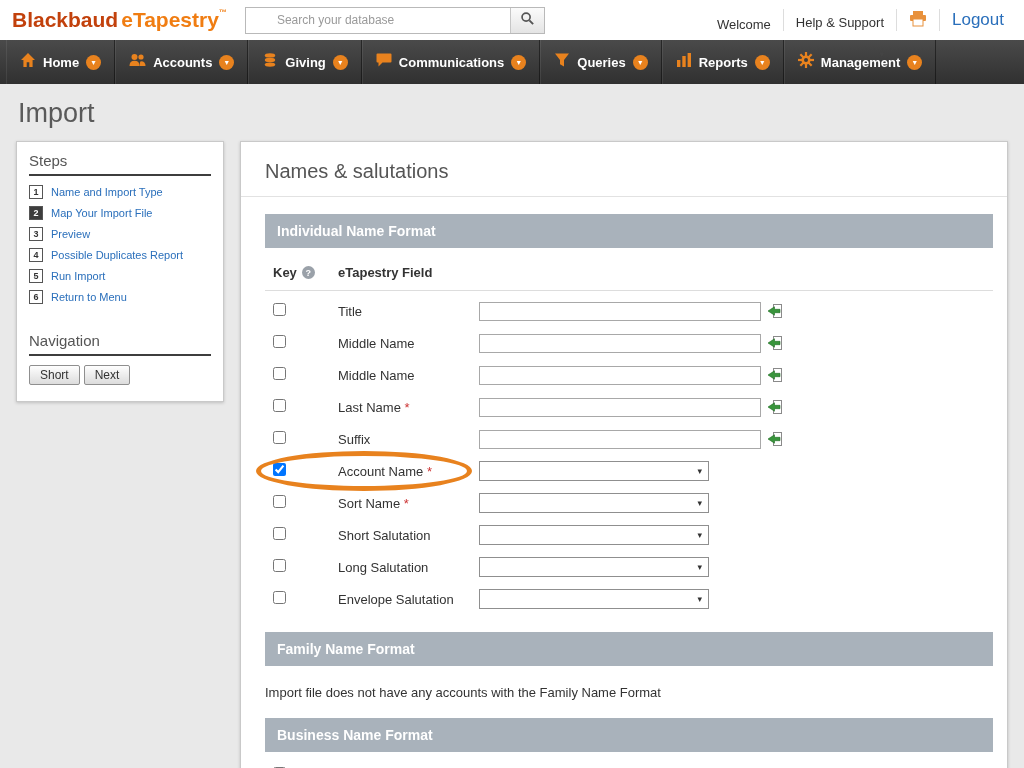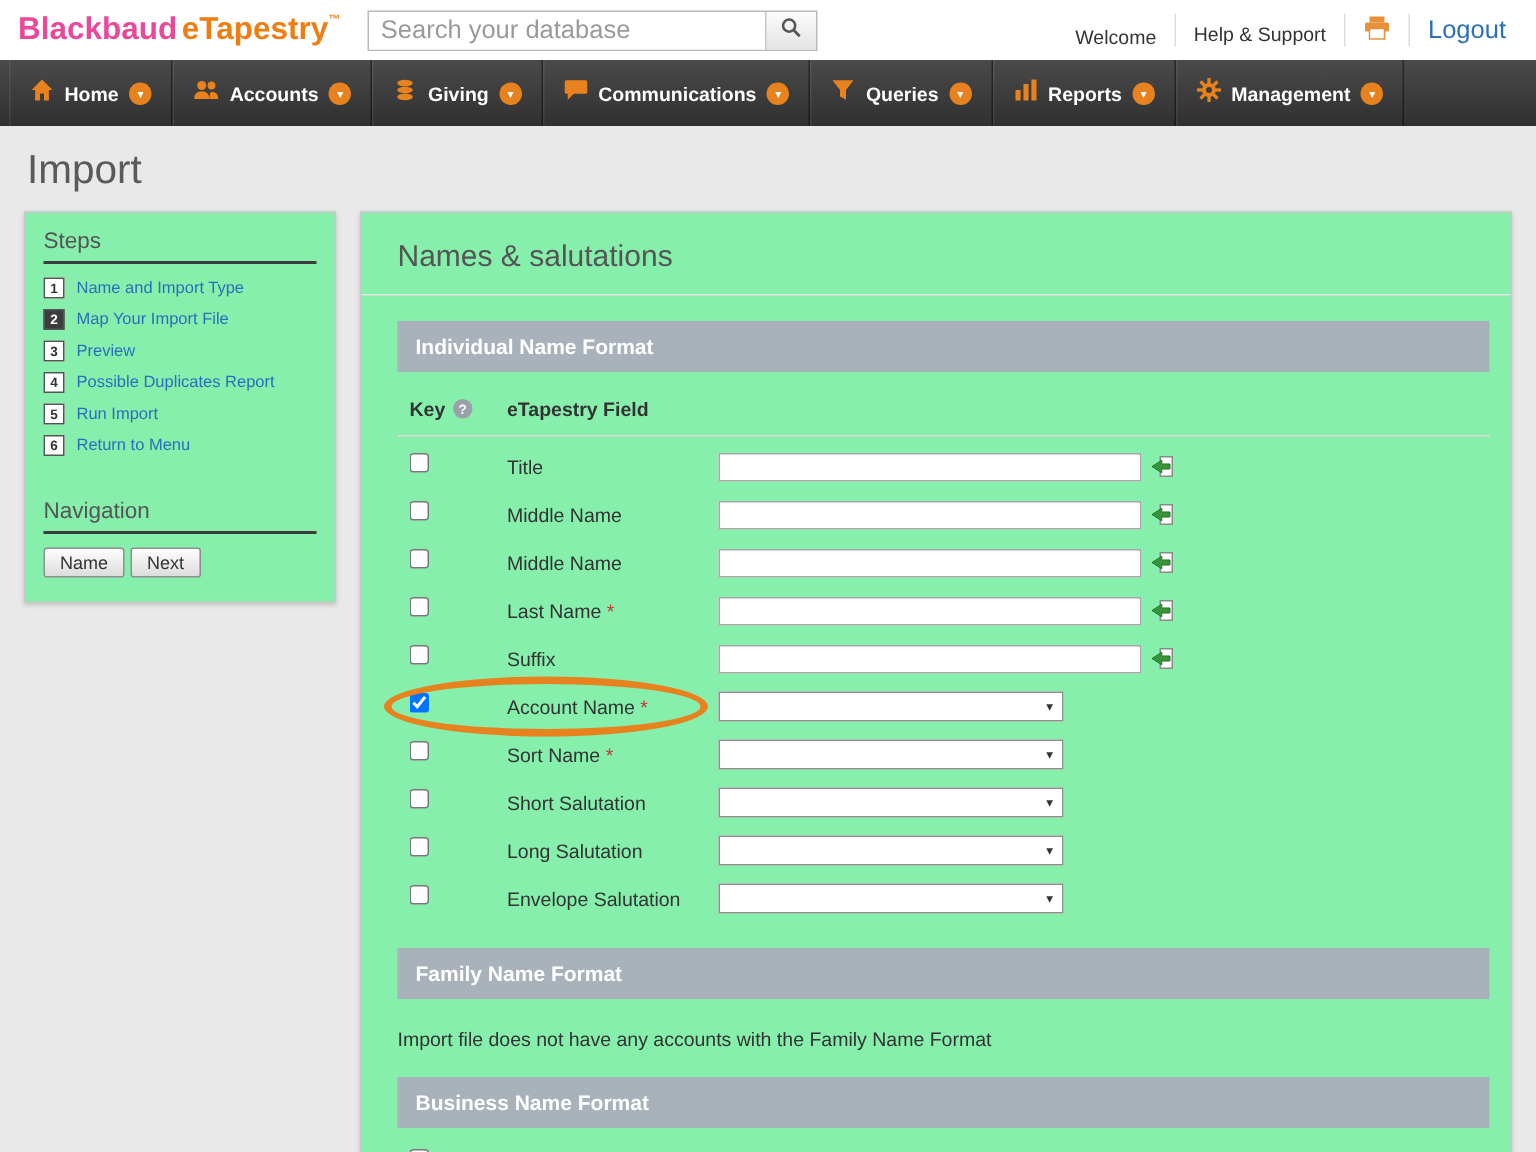--- a/index.html
+++ b/index.html
@@ -2,46 +2,46 @@
 <html><head>
 <meta charset="utf-8">
 <style>
   * { box-sizing: border-box; margin: 0; padding: 0; }
   html,body { width: 1024px; height: 768px; overflow: hidden; }
   body { background: #e9e9e9; font-family: "Liberation Sans", sans-serif; color: #333; }
 
   
   .top-header { height: 40px; background: #fff; display: flex; align-items: center; padding: 0 12px; }
   .logo { font-size: 21px; font-weight: bold; white-space: nowrap; }
-  .logo .bb { color: #ec4899; }
+  .logo .bb { color: #c2410c; }
   .logo .et { color: #f07d12; margin-left: 3px; }
   .logo .tm { color: #f07d12; font-size: 8px; vertical-align: top; }
   .search-bar { margin-left: 18px; width: 300px; height: 27px; border: 1px solid #b9b9b9; background: #fff; display: flex; align-items: stretch; }
-  .search-bar input { flex: 1; border: none; outline: none; padding: 0 8px; font-size: 17px; color: #3b82f6; font-family: "Liberation Sans", sans-serif; }
+  .search-bar input { flex: 1; border: none; outline: none; padding: 0 8px; font-size: 12px; color: #3b82f6; font-family: "Liberation Sans", sans-serif; margin-left: 23px; }
   .search-bar input::placeholder { color: #9a9a9a; }
   .search-btn { width: 34px; border: none; border-left: 1px solid #c6c6c6; background: linear-gradient(#fbfbfb,#e4e4e4); display: flex; align-items: center; justify-content: center; cursor: pointer; }
   .hdr-right { margin-left: auto; display: flex; align-items: center; font-size: 13px; color: #333; }
   .hdr-group { display: flex; align-items: flex-end; gap: 19px; padding: 0 12px; cursor: pointer; white-space: nowrap; flex-direction: column; }
   .hdr-caret { font-size: 9px; color: #444; }
   .hdr-div { width: 1px; height: 22px; background: #ddd; }
   .help-badge { width: 15px; height: 15px; border-radius: 50%; background: #ee7a1d; color: #fff; font-size: 10px; font-weight: bold; display: flex; align-items: center; justify-content: center; }
   .print-btn { background: none; border: none; padding: 0 12px; cursor: pointer; display: flex; align-items: center; }
   .logout { color: #2a6fbb; text-decoration: none; padding: 0 8px 0 12px; font-size: 17px; }
 
   
   .main-nav { height: 44px; background: linear-gradient(#4a4a4a,#303030); display: flex; align-items: stretch; padding: 0 6px; }
   .nav-item { display: flex; align-items: center; gap: 7px; padding: 0 13px; cursor: pointer; text-decoration: none;
               border-right: 1px solid rgba(0,0,0,.45); border-left: 1px solid rgba(255,255,255,.08); }
   .nav-item span.lbl { color: #fff; font-weight: bold; font-size: 13px; white-space: nowrap; }
   .nav-dd { width: 15px; height: 15px; border-radius: 50%; background: #e8821e; color: #fff; font-size: 8px; display: flex; align-items: center; justify-content: center; }
 
   
   .page-title { font-size: 27px; font-weight: 400; color: #5a5a5a; margin: 14px 0 12px 18px; }
   .layout { display: flex; gap: 16px; padding: 0 16px; align-items: flex-start; }
-  .card { background: #86efac; border: 1px solid #c9c9c9; box-shadow: 0 1px 3px rgba(0,0,0,.18); }
+  .card { background: #ffffff; border: 1px solid #c9c9c9; box-shadow: 0 1px 3px rgba(0,0,0,.18); }
 
   
   .steps-panel { width: 208px; padding: 10px 12px 16px; }
   .panel-h { font-size: 15px; font-weight: 400; color: #555; padding-bottom: 5px; border-bottom: 2px solid #3d3d3d; }
   .steps-list { margin: 9px 0 4px; }
   .step-item { display: flex; align-items: center; gap: 8px; margin: 7px 0; }
   .step-box { width: 14px; height: 14px; border: 1px solid #555; background: #fff; color: #333; font-size: 9px; font-weight: bold; display: flex; align-items: center; justify-content: center; flex: none; }
   .step-box.active { background: #3d3d3d; color: #fff; }
   .step-link { color: #2a6fbb; font-size: 11px; text-decoration: none; }
   .nav-h { margin-top: 28px; }
@@ -226,21 +226,21 @@
         <span class="step-box">5</span>
         <a class="step-link" href="#">Run Import</a>
       </div>
       <div class="step-item">
         <span class="step-box">6</span>
         <a class="step-link" href="#">Return to Menu</a>
       </div>
     </div>
     <div class="panel-h nav-h">Navigation</div>
     <div class="btn-row">
-      <button class="btn">Name</button>
+      <button class="btn">Short</button>
       <button class="btn">Next</button>
     </div>
   </div>
 
   <div class="card content-panel">
     <div class="content-title">Names &amp; salutations</div>
     <div class="content-inner">
 
       <div class="section-bar">Individual Name Format</div>
 

